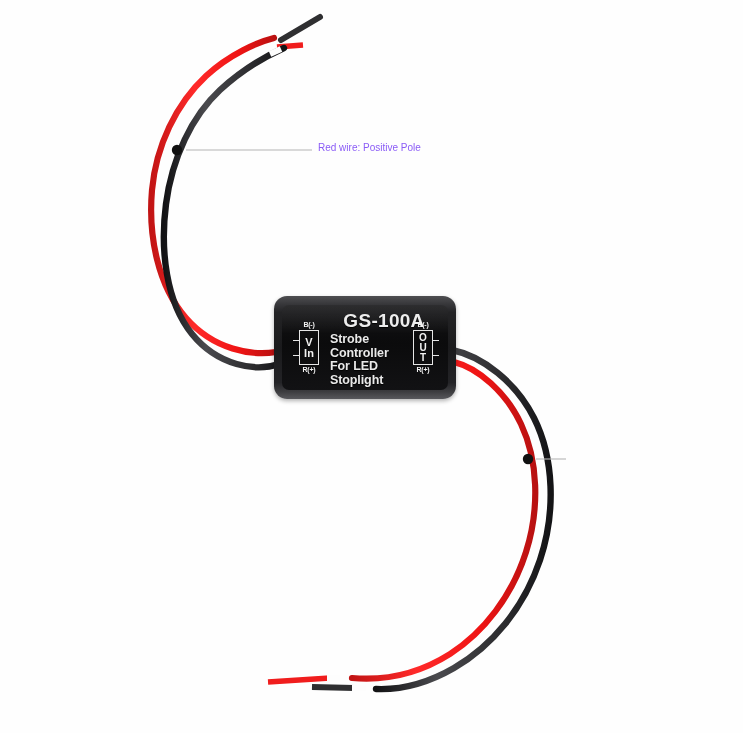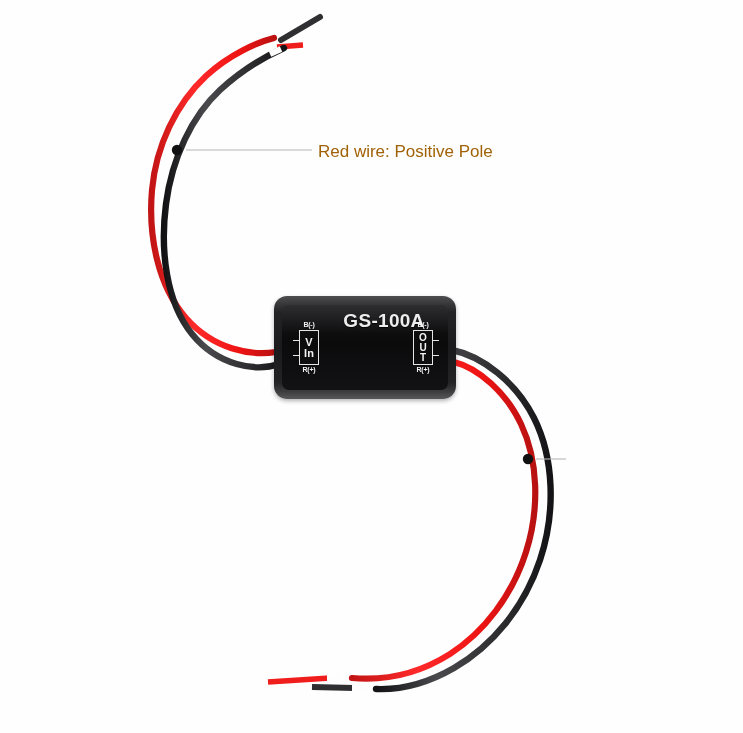--- a/index.html
+++ b/index.html
@@ -133,22 +133,22 @@
     border-top: 1px solid #e6e6e6;
   }
   .terminal.left  .prong { left: -7px; }
   .terminal.right .prong { right: -7px; }
   .prong.p1 { top: 9px; }
   .prong.p2 { top: 24px; }
 
   
   .anno {
     position: absolute;
-    color: #a16207;
-    font-size: 17px;
+    color: #8b5cf6;
+    font-size: 10px;
     white-space: nowrap;
   }
   #anno-red   { left: 318px; top: 142px; }
   #anno-black { left: 573px; top: 451px; }
 </style>
 </head>
 <body>
 
 <div id="stage">
 
@@ -200,20 +200,26 @@
     <line x1="536" y1="459" x2="566" y2="459" stroke="#b4b4b4" stroke-width="1.1"></line>
     <circle cx="528" cy="459" r="5.2" fill="#111111"></circle>
   </svg>
 
   <div class="device">
     <div class="device-inner">
       <div class="device-gloss"></div>
 
       <div class="model">GS-100A</div>
 
+      <div class="desc">
+        <div>Strobe</div>
+        <div>Controller</div>
+        <div>For LED</div>
+        <div>Stoplight</div>
+      </div>
 
       <div class="terminal left">
         <div class="term-lbl">B(-)</div>
         <div class="term-box">
           <i class="prong p1"></i>
           <i class="prong p2"></i>
           <span>V</span>
           <span>In</span>
         </div>
         <div class="term-lbl">R(+)</div>

